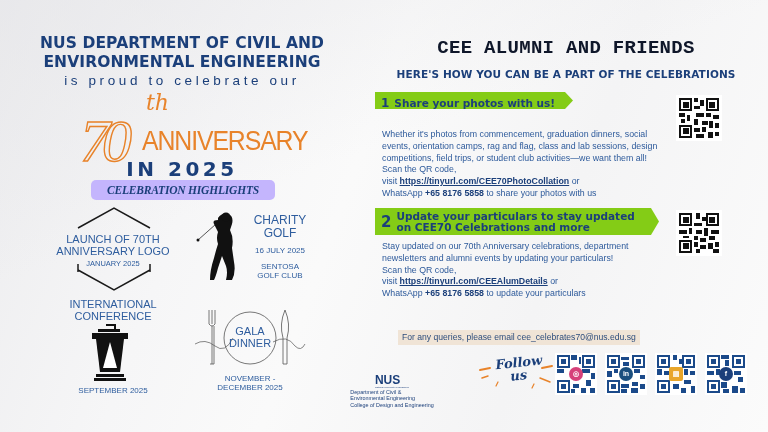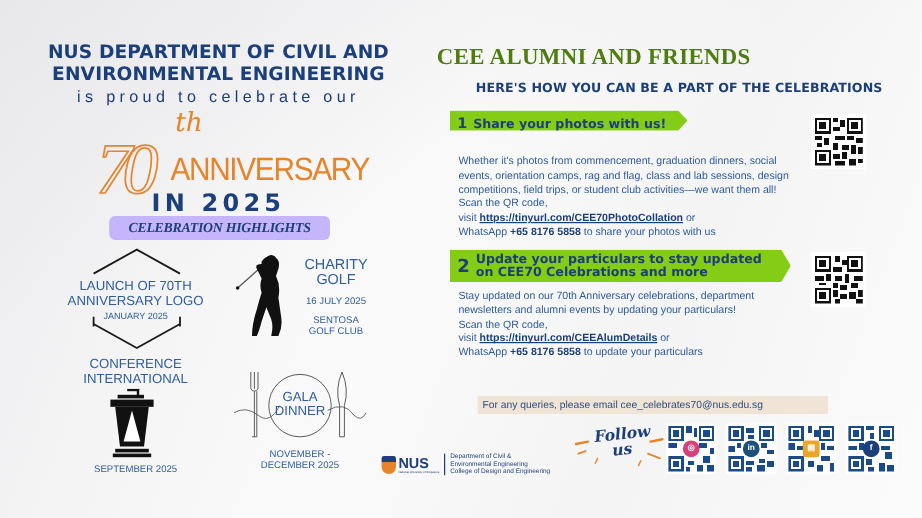--- a/index.html
+++ b/index.html
@@ -80,23 +80,23 @@
   .dinner { left: 193px; top: 308px; width: 114px; height: 60px; }
   .gala-title {
     left: 224px; width: 52px; top: 325px; font-size: 11px; line-height: 12px;
   }
   .gala-date {
     left: 200px; width: 100px; top: 374px; font-size: 8px; line-height: 9px;
   }
 
   
   .alumni-title {
-    left: 364px; width: 404px; top: 37px; text-align: left;
-    font-family: Liberation Serif, serif; font-weight: bold;
-    font-size: 19px; color: #4d7c0f; letter-spacing: 0.3px;
+    left: 364px; width: 404px; top: 37px; text-align: center;
+    font-family: Liberation Mono, monospace; font-weight: bold;
+    font-size: 19px; color: #0f172a; letter-spacing: 0.3px;
   }
   .how-title {
     left: 364px; width: 404px; top: 68px; text-align: center;
     font-family: "DejaVu Sans", sans-serif; font-weight: bold;
     font-size: 10.5px; color: #1b3f7a; letter-spacing: 0.1px;
   }
   .banner {
     background: #84cc16;
     clip-path: polygon(0 0, calc(100% - 8px) 0, 100% 50%, calc(100% - 8px) 100%, 0 100%);
     color: #1b3f7a; font-family: "DejaVu Sans", sans-serif; font-weight: bold;
@@ -111,27 +111,27 @@
     color: #2d5a9b; font-size: 8.8px; line-height: 11.8px;
   }
   .body-text b { color: #1b3f7a; }
   .body-text a { color: #1b3f7a; font-weight: bold; text-decoration: underline; }
   .sec1-body { left: 382px; top: 114px; width: 290px; margin-top: 15px; }
   .sec2-body { left: 382px; top: 241px; width: 290px; }
   .qr { background: #fff; padding: 3px; }
   .qr1 { left: 676px; top: 95px; width: 46px; height: 46px; }
   .qr2 { left: 676px; top: 210px; width: 46px; height: 46px; }
   .query-pill {
-    left: 398px; top: 330px; width: 292px; height: 15px;
+    left: 398px; top: 330px; width: 242px; height: 15px;
     background: #f0e4d6; padding-left: 4px;
     font-size: 8.6px; line-height: 15px; color: #2d4d7c;
   }
 
   
-  .nus-logo { left: 318px; top: 374px; width: 148px; height: 26px; display: flex; align-items: center; }
+  .nus-logo { left: 318px; top: 374px; width: 148px; height: 26px; display: flex; align-items: center; flex-direction: column; }
   .crest { width: 12px; height: 15px; background: linear-gradient(#1b3f7a 0 35%, #e8832a 35% 100%); border-radius: 2px 2px 6px 6px; margin-right: 2px; }
   .nus-word { font-weight: bold; font-size: 12px; color: #1b3f7a; line-height: 12px; }
   .nus-sub { font-size: 2.4px; color: #1b3f7a; line-height: 3px; }
   .nus-divider { width: 1px; height: 18px; background: #1b3f7a; margin: 0 4px; }
   .nus-dept { font-size: 5.4px; line-height: 6.3px; color: #1b3f7a; }
   .follow { left: 476px; top: 350px; width: 80px; height: 44px; }
   .follow-txt {
     position: absolute; left: 20px; top: 6px; width: 44px; text-align: center;
     font-family: "DejaVu Serif", serif; font-style: italic; font-weight: bold;
     font-size: 13px; line-height: 13px; color: #1b3f7a; transform: rotate(-6deg);
@@ -183,22 +183,22 @@
   <div>CHARITY</div>
   <div>GOLF</div>
 </div>
 <div class="abs event-text golf-date">16 JULY 2025</div>
 <div class="abs event-text golf-venue">
   <div>SENTOSA</div>
   <div>GOLF CLUB</div>
 </div>
 
 <div class="abs event-text conf-title">
+  <div>INTERNATIONAL</div>
   <div>CONFERENCE</div>
-  <div>INTERNATIONAL</div>
 </div>
 <svg class="abs podium" viewBox="0 0 40 58">
   <rect x="16" y="0" width="10" height="2" fill="#111"></rect>
   <rect x="24" y="0" width="2" height="6" fill="#111"></rect>
   <rect x="8" y="5" width="22" height="3" fill="#111"></rect>
   <rect x="2" y="9" width="36" height="6" fill="#111"></rect>
   <polygon points="6,15 34,15 30,48 10,48" fill="#111"></polygon>
   <polygon points="20,18 27,44 13,44" fill="#fff"></polygon>
   <rect x="6" y="50" width="28" height="3" fill="#111"></rect>
   <rect x="4" y="54" width="32" height="3" fill="#111"></rect>

